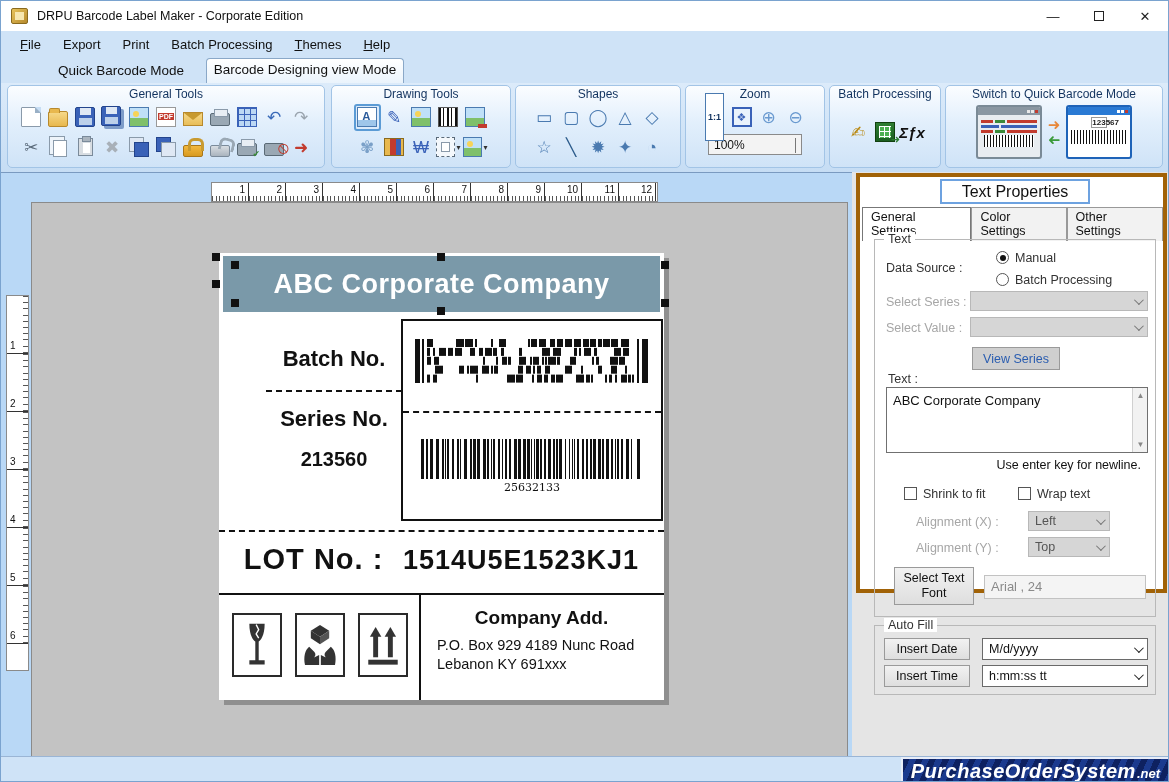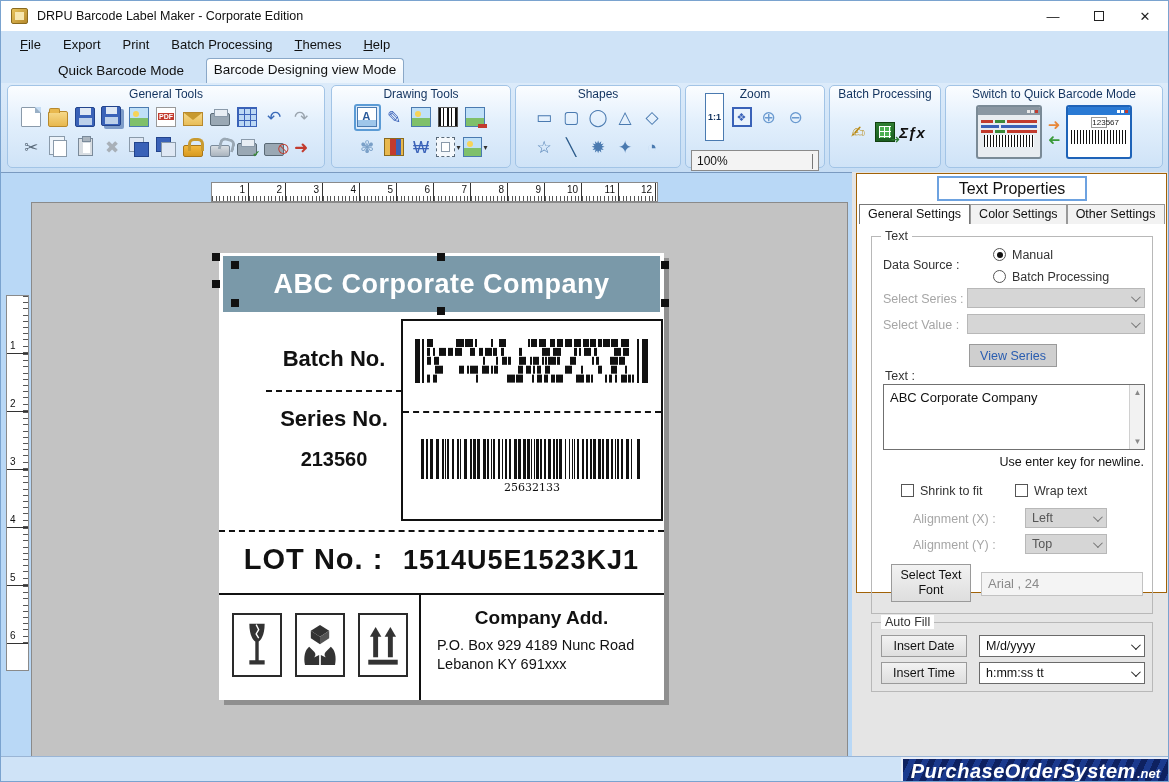--- a/index.html
+++ b/index.html
@@ -32,21 +32,21 @@
   .tb-group { position:absolute; top:2px; height:83px; border:1px solid #a2c4e6; border-radius:5px;
     background:linear-gradient(#fbfdff,#e2effc 45%,#cfe3f7); padding-top:1px; }
   .tb-label { text-align:center; font-size:12px; color:#12335f; height:15px; }
   .tb-row { display:flex; justify-content:center; align-items:center; height:30px; }
   .tb-btn { width:27px; height:27px; display:flex; align-items:center; justify-content:center; border:1px solid transparent; border-radius:3px; position:relative; }
   .tb-btn.sel { border:2px solid #5b9bd5; background:#dcebfb; }
   .glyph { font-size:17px; line-height:1; }
   .txticon { font-size:9px; font-weight:bold; color:#12335f; border:1px solid #4a7ab0; padding:18px 2px; background:#fff; }
   .sigma { font-size:15px; font-style:italic; color:#111; border:none; background:none; }
   .caret { font-size:8px; color:#333; margin-left:1px; }
-  .tb-dd { margin:18px auto 0; width:128px; height:21px; background:#f3f3f3; border:1px solid #8a8a8a; font-size:12px; display:flex; align-items:center; padding:0 5px; color:#111; }
+  .tb-dd { margin:2px auto 0; width:94px; height:21px; background:#f3f3f3; border:1px solid #8a8a8a; font-size:12px; display:flex; align-items:center; padding:0 5px; color:#111; }
   .tb-dd .arr { margin-left:auto; }
 
   
   .mi { width:20px; height:20px; position:relative; }
   .mi-page { background:#fff; border:1px solid #8a9aaa; border-radius:1px; }
   .mi-page::after { content:""; position:absolute; right:-1px; top:-1px; border-style:solid; border-width:0 6px 6px 0; border-color:transparent #c6ddf4 #9ab0c6 transparent; }
   .mi-folder { background:linear-gradient(#f6d98a,#e8b84e); border:1px solid #b8892c; border-radius:2px; margin-top:3px; height:16px; }
   .mi-folder::before { content:""; position:absolute; left:0; top:-4px; width:9px; height:4px; background:#e8b84e; border:1px solid #b8892c; border-bottom:none; border-radius:2px 2px 0 0; }
   .mi-floppy, .mi-floppy2 { background:#3a62b8; border:1px solid #23448c; border-radius:2px; }
   .mi-floppy::before, .mi-floppy2::before { content:""; position:absolute; left:4px; top:0; width:11px; height:7px; background:#dfe8f4; }
@@ -97,21 +97,21 @@
   .switch-wrap { display:flex; align-items:center; justify-content:center; gap:6px; height:60px; }
   .miniwin { width:66px; height:54px; border:2px solid #7a8a96; border-radius:3px; background:#e8ecf0; position:relative; overflow:hidden; }
   .miniwin .bar { height:8px; background:#8a97a2; display:flex; justify-content:flex-end; align-items:center; gap:1px; padding-right:2px; }
   .miniwin .dot { width:3px; height:3px; }
   .miniwin.blue { border-color:#1e63b8; background:#fff; }
   .miniwin.blue .bar { background:#2a7ad4; }
   .mw-lines { padding:3px; }
   .mw-line { height:3px; margin:2px 0; background:linear-gradient(90deg,#c23b2e 0 12px,transparent 12px 14px,#3a8a3a 14px 24px,transparent 24px 26px,#c23b2e 26px 36px); }
   .mw-line2 { height:3px; margin:2px 0; background:linear-gradient(90deg,#3a62b8 0 18px,transparent 18px 20px,#3a62b8 20px 30px); }
   .mw-bars { height:12px; margin:2px 3px 0; background:repeating-linear-gradient(90deg,#111 0 1px,#fff 1px 3px); }
-  .mw-num { font-size:8px; font-weight:normal; text-align:center; border:1px solid #999; margin:2px 23px 0; background:#fff; }
+  .mw-num { font-size:8px; font-weight:bold; text-align:center; border:1px solid #999; margin:2px 23px 0; background:#fff; }
   .sw-arrows { display:flex; flex-direction:column; line-height:1; font-size:15px; font-weight:bold; }
   .sw-arrows .a1 { color:#e8883a; }
   .sw-arrows .a2 { color:#3a9a3a; transform:scaleX(-1); }
 
   
   .main-left { position:absolute; top:171px; left:0; width:851px; height:584px; background:#b9d8f6; border-top:1px solid #7a9ac0; }
   .hruler { position:absolute; left:210px; top:9px; width:447px; height:20px; background:#fff; border:1px solid #8a8a8a; display:flex; }
   .hseg { position:relative; height:100%; border-right:1px solid #333; }
   .hseg .num { position:absolute; right:3px; top:1px; font-size:10px; color:#111; }
   .hseg .minors { position:absolute; bottom:0; left:0; width:100%; height:5px; background:repeating-linear-gradient(90deg,#555 0 1px,transparent 1px 3.7px); }
@@ -136,21 +136,21 @@
   .lot-row .l1 { font-size:29px; letter-spacing:1px; }
   .lot-row .l2 { font-size:27px; margin-left:16px; letter-spacing:1px; }
   .solid-h { position:absolute; left:0; top:340px; width:100%; border-top:2px solid #111; }
   .bottom-sec { position:absolute; left:0; top:340px; width:100%; height:107px; }
   .vdiv { position:absolute; left:200px; top:0; height:100%; border-left:2px solid #111; }
   .sym-box { position:absolute; top:20px; width:50px; height:64px; border:2px solid #2a2a2a; display:flex; align-items:center; justify-content:center; }
   .addr-title { position:absolute; left:200px; top:14px; width:245px; text-align:center; font-weight:bold; font-size:19px; color:#111; }
   .addr-line { position:absolute; left:218px; font-size:14.5px; color:#111; }
 
   
-  .rpanel { position:absolute; left:855px; top:172px; width:311px; height:420px; background:#fff; border:1px solid #a16207; }
+  .rpanel { position:absolute; left:855px; top:172px; width:311px; height:420px; background:#fff; border:4px solid #a16207; }
   .rp-title { position:absolute; left:80px; top:2px; width:150px; height:25px; border:2px solid #6da2e0; background:#fff; text-align:center; font-size:16px; color:#111; padding-top:2px; }
   .rp-tabs { position:absolute; left:2px; top:30px; display:flex; }
   .rp-tab { border:1px solid #999; border-bottom:none; background:#f2f2f2; font-size:12.5px; padding:2px 8px 3px; color:#111; }
   .rp-tab.active { background:#fff; border-color:#777; }
   .grp { position:absolute; border:1px solid #b8b8b8; }
   .grp-legend { position:absolute; background:#fff; padding:0 4px; font-size:12.5px; color:#333; }
   .flabel { position:absolute; font-size:12.5px; color:#333; white-space:nowrap; }
   .flabel.dis { color:#a6a6a6; }
   .radio { position:absolute; width:13px; height:13px; border:1px solid #555; border-radius:50%; background:#fff; }
   .radio.on::after { content:""; position:absolute; left:2.5px; top:2.5px; width:6px; height:6px; border-radius:50%; background:#111; }

